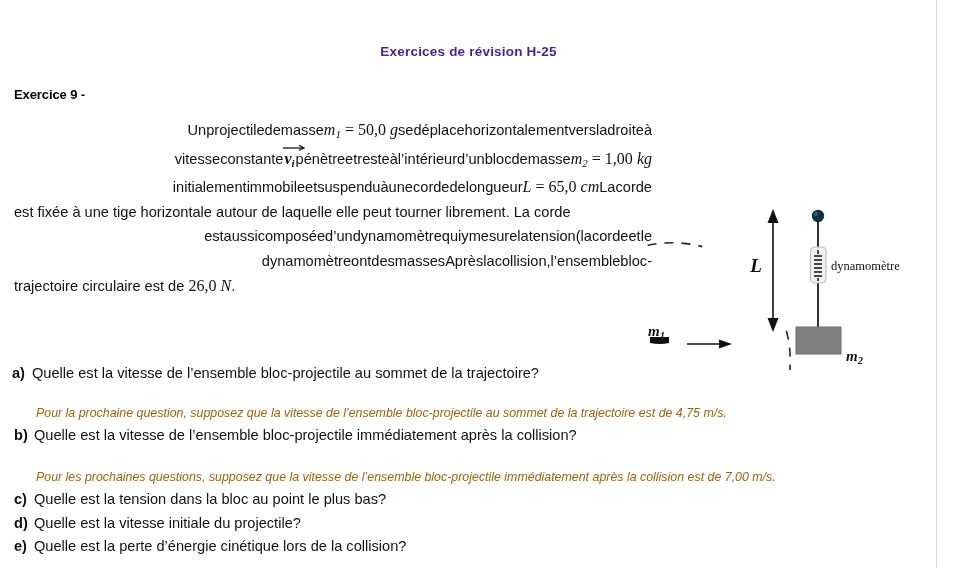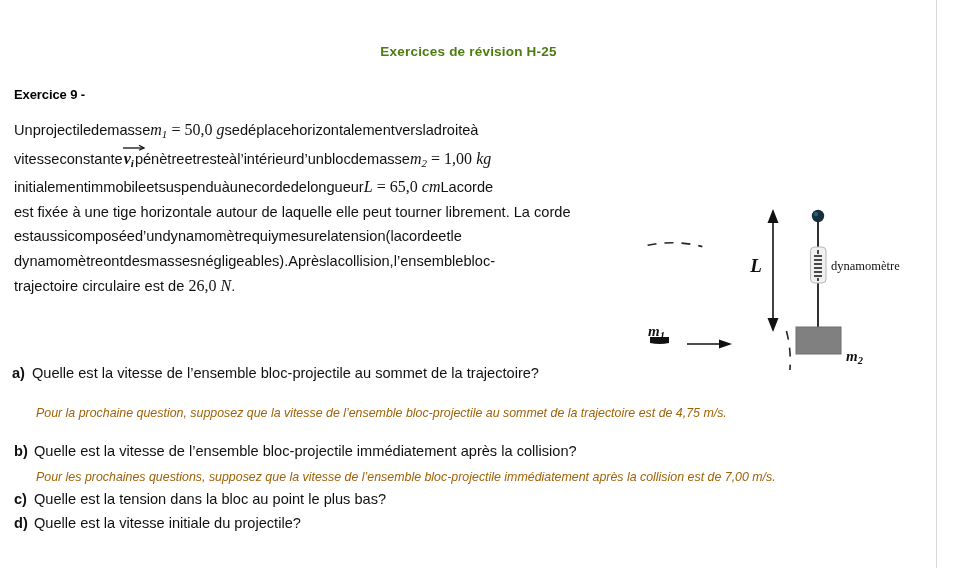--- a/index.html
+++ b/index.html
@@ -29,21 +29,21 @@
   }
 
   
   .doc-header {
     position: absolute;
     left: 0; top: 44px;
     width: 937px;
     text-align: center;
     font-size: 13.5px;
     font-weight: bold;
-    color: #4d7c0f;
+    color: #4c1d95;
     letter-spacing: .2px;
   }
 
   
   .ex-title {
     position: absolute;
     left: 14px; top: 87px;
     font-size: 13px;
     font-weight: bold;
     color: #000;
@@ -56,21 +56,21 @@
     left: 14px; top: 118px;
     width: 638px;
     font-size: 14.6px;
     line-height: 24.6px;
     text-align: justify;
     color: #111;
   }
   .body-par .ln { display: block; }
   .body-par .just {
     display: flex;
-    justify-content: flex-start;
+    justify-content: flex-end;
     white-space: nowrap;
   }
 
   
   .mi {
     font-family: "Liberation Serif", serif;
     font-style: italic;
     font-size: 16px;
   }
   .mn {
@@ -207,54 +207,56 @@
       <span>corde</span>
       <span>et</span>
       <span>le</span>
     </span>
 
     <span class="ln just">
       <span>dynamomètre</span>
       <span>ont</span>
       <span>des</span>
       <span>masses</span>
-      <span>négligeables).</span>
       <span>Après</span>
       <span>la</span>
       <span>collision,</span>
       <span>l’ensemble</span>
       <span>bloc-</span>
     </span>
 
 
     <span class="ln">
       <span>trajectoire circulaire est de </span><span class="mn">26,0</span> <span class="mi">N</span><span>.</span>
     </span>
   </div>
 
   <div class="q" style="left:12px; top:365px;">
     <span class="lbl">a)</span><span>Quelle est la vitesse de l’ensemble bloc-projectile au sommet de la trajectoire?</span>
   </div>
 
   <div class="note" style="left:36px; top:406px;">Pour la prochaine question, supposez que la vitesse de l’ensemble bloc-projectile au sommet de la trajectoire est de 4,75 m/s.</div>
 
-  <div class="q" style="left:14px; top:427px;margin-top:16px;">
+  <div class="q" style="left:14px; top:427px;">
     <span class="lbl">b)</span><span>Quelle est la vitesse de l’ensemble bloc-projectile immédiatement après la collision?</span>
   </div>
 
   <div class="note" style="left:36px; top:470px;">Pour les prochaines questions, supposez que la vitesse de l’ensemble bloc-projectile immédiatement après la collision est de 7,00 m/s.</div>
 
   <div class="q" style="left:14px; top:491px;">
     <span class="lbl">c)</span><span>Quelle est la tension dans la bloc au point le plus bas?</span>
   </div>
 
   <div class="q" style="left:14px; top:515px;">
     <span class="lbl">d)</span><span>Quelle est la vitesse initiale du projectile?</span>
   </div>
 
+  <div class="q" style="left:14px; top:538px;">
+    <span class="lbl">e)</span><span>Quelle est la perte d’énergie cinétique lors de la collision?</span>
+  </div>
 
   <div class="diagram">
     <svg width="297" height="292" viewBox="0 0 297 292">
 
       <path d="M 138.5 250.5
                A 118 118 0 1 1 60.5 160.5" fill="none" stroke="#262626" stroke-width="1.6" stroke-dasharray="9 8" stroke-linecap="butt" transform="rotate(-4 178 138)"></path>
 
       <line x1="178" y1="140" x2="178" y2="250" stroke="#1a1a1a" stroke-width="1.8"></line>
 
       <circle cx="178" cy="138" r="6.2" fill="#15313f"></circle>

